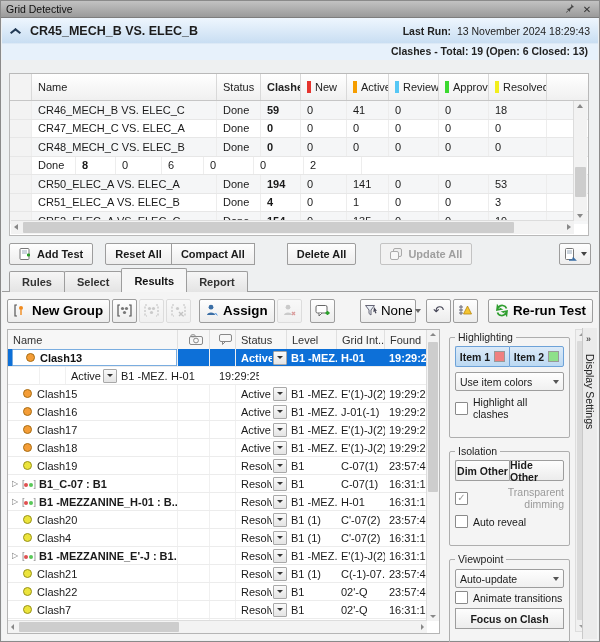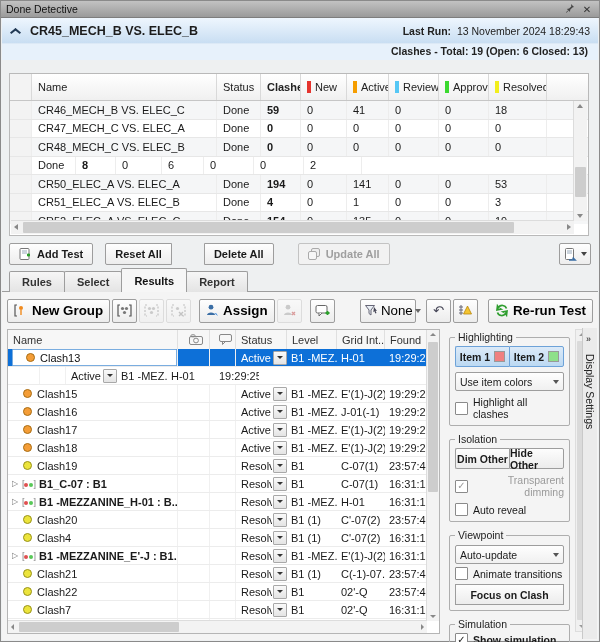--- a/index.html
+++ b/index.html
@@ -82,40 +82,40 @@
   .g-row{display:flex;height:17px;align-items:center;border-bottom:1px solid #ececec;background:#fff;}
   .g-c{box-sizing:border-box;overflow:hidden;white-space:nowrap;flex:none;display:flex;align-items:center;height:100%;}
   .gw-name{width:170px;padding-left:4px;border-right:1px solid #f0f0f0;}
   .gw-cam{width:32px;justify-content:center;border-right:1px solid #f0f0f0;}
   .gw-com{width:26px;justify-content:center;border-right:1px solid #f0f0f0;}
   .gw-status{width:36px;padding-left:5px;}
   .gw-drop{width:15px;justify-content:center;}
   .gw-level{width:50px;padding-left:4px;}
   .gw-grid{width:48px;padding-left:4px;}
   .gw-found{width:44px;padding-left:4px;}
-  .g-row.sel{background:#0d70d8;color:#fff;}
+  .g-row.sel{background:#0d70d8;color:#fff;font-weight:bold;}
   .g-row.sel .g-namebox{background:#fff;color:#111;border:1px solid #7aade0;height:15px;display:flex;align-items:center;flex:1;padding-left:2px;border-radius:1px;}
   .g-namebox{display:flex;align-items:center;flex:1;}
   .twisty{width:10px;color:#777;font-size:8px;flex:none;display:inline-block;text-align:left;}
   .dot{width:9px;height:9px;border-radius:50%;display:inline-block;margin:0 5px 0 1px;flex:none;box-sizing:border-box;}
   .dot.o{background:#f49d37;border:1px solid #a86d14;}
   .dot.y{background:#ece43c;border:1px solid #97921a;}
   .grp{font-size:9px;color:#888;letter-spacing:-1px;margin-right:4px;flex:none;}
   .gd{display:inline-block;width:4px;height:4px;border-radius:50%;margin:0 .5px;}
   .gd.gr{background:#e05050;}
   .gd.gg{background:#58c858;}
   .g-name-label.grpname{font-weight:bold;}
   .dropbox{width:12px;height:12px;background:linear-gradient(#fafafa,#e4e4e4);border:1px solid #a8a8a8;border-radius:1px;display:flex;align-items:center;justify-content:center;}
   .dropbox .car{width:0;height:0;border-left:3px solid transparent;border-right:3px solid transparent;border-top:3.5px solid #333;}
   .g-vscroll{position:absolute;right:0;top:0;width:12px;bottom:12px;background:#f3f3f3;border-left:1px solid #ddd;}
   .g-hscroll{position:absolute;left:0;right:12px;bottom:0;height:12px;background:#f3f3f3;border-top:1px solid #ddd;}
 
   
   .settings{position:absolute;left:443px;top:37px;width:127px;bottom:6px;}
-  .group{border:1px solid #aeaeae;border-radius:2px;position:relative;margin:0 2px 0 4px;padding:8px 5px 5px 5px;box-sizing:border-box;}
+  .group{border:1px solid #aeaeae;border-radius:2px;position:relative;margin:0 2px 0 4px;padding:8px 5px 17px 5px;box-sizing:border-box;}
   .group-title{position:absolute;top:-7px;left:5px;background:#f4f4f4;padding:0 3px;font-size:10.5px;color:#222;}
   .itembtns{display:flex;}
   .itembtn{flex:1;height:19px;border:1px solid #6da2d8;background:linear-gradient(#dceaf8,#bcd9f2);display:flex;align-items:center;justify-content:center;font-weight:bold;font-size:10.5px;}
   .itembtn:first-child{border-right:none;border-radius:2px 0 0 2px;}
   .itembtn:last-child{border-radius:0 2px 2px 0;}
   .sw{width:9px;height:9px;display:inline-block;margin-left:4px;border:1px solid #999;}
   .combo{height:17px;border:1px solid #9d9d9d;background:linear-gradient(#fefefe,#f0f0f0);border-radius:2px;display:flex;align-items:center;padding:0 4px;margin-top:5px;font-size:10.5px;}
   .combo span{flex:1;}
   .combo .car{width:0;height:0;border-left:3.5px solid transparent;border-right:3.5px solid transparent;border-top:4px solid #555;}
   .cbrow{display:flex;align-items:center;margin-top:5px;font-size:10.5px;}
@@ -134,21 +134,21 @@
   .ds-chev{position:absolute;top:6px;left:3px;color:#555;font-size:9px;font-weight:bold;}
 
   svg{display:block;}
 </style>
 </head>
 <body>
 
 <div class="panel">
 
   <div class="titlebar">
-    <span class="t">Done Detective</span>
+    <span class="t">Grid Detective</span>
     <span class="tb-ico">
       <svg width="9" height="10" viewBox="0 0 9 10">
           <path d="M5 0 L8 3 L6.4 3.6 L4.2 5.8 L4 8 L2.6 6.6 L0.6 8.8 L0 8.2 L2.2 6.2 L0.9 4.9 L3.1 4.6 L5.3 2.4 Z" fill="#444"></path>
         </svg>
     </span>
     <span class="tb-ico">✕</span>
   </div>
 
   <div class="test-header">
     <span class="chev"></span>
@@ -295,20 +295,21 @@
             <rect x="1" y="0.5" width="9" height="11" rx="1" fill="#fff" stroke="#777"></rect>
             <line x1="3" y1="3" x2="8" y2="3" stroke="#9ab" stroke-width="1"></line>
             <line x1="3" y1="5" x2="8" y2="5" stroke="#9ab" stroke-width="1"></line>
             <path d="M8 7 h3 M9.5 5.5 v3" stroke="#2ca02c" stroke-width="2"></path>
           </svg>
       </span>
       <span>Add Test</span>
     </button>
     <div class="btn-group">
       <button class="btn">Reset All</button>
+      <button class="btn">Compact All</button>
       <button class="btn">Delete All</button>
     </div>
     <button class="btn disabled" style="margin-left:24px;">
       <span class="ico">
         <svg width="13" height="12" viewBox="0 0 13 12">
             <rect x="3.5" y="0.5" width="8" height="8" rx="1.5" fill="#eee" stroke="#aaa"></rect>
             <rect x="0.5" y="3.5" width="8" height="8" rx="1.5" fill="#f7f7f7" stroke="#aaa"></rect>
           </svg>
       </span>
       <span>Update All</span>

